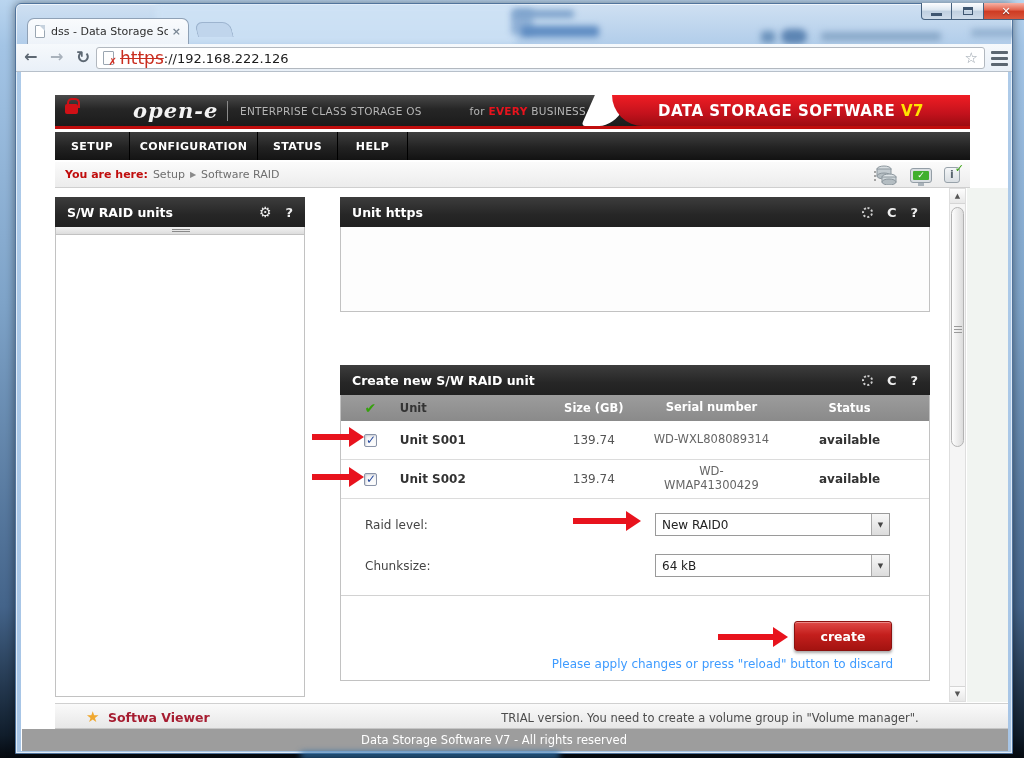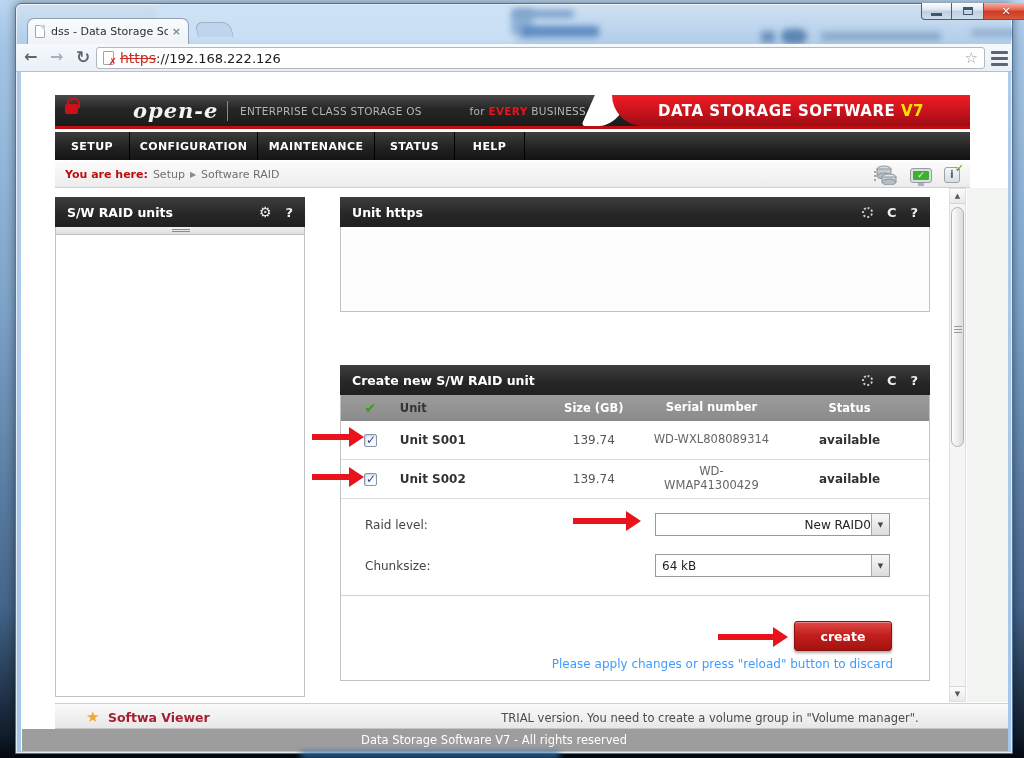--- a/index.html
+++ b/index.html
@@ -39,21 +39,21 @@
   .newtab { position:absolute; left:196px; top:22px; width:36px; height:15px; background:#c0d5ec; border:1px solid #9db4cf; border-bottom:none; border-radius:8px 8px 0 0; transform:skewX(14deg); }
 
   
   .toolbar { position:absolute; left:16px; top:44px; width:996px; height:28px;
     background:linear-gradient(#f6f9fc,#e9f0f8); border-bottom:1px solid #b7c0ca; }
   .navbtn { position:absolute; font-weight:bold; color:#5d6873; font-size:16px; line-height:1; }
   .urlbar { position:absolute; left:96px; top:47px; width:889px; height:22px; background:#fff;
     border:1px solid #b2b8bf; border-radius:3px; display:flex; align-items:center; padding:0 6px; }
   .docicon { width:11px; height:14px; background:#fdfdfd; border:1px solid #9aa5b0; border-radius:1px; position:relative; margin-right:6px; flex:none; }
   .docicon .redx { position:absolute; right:-4px; bottom:-3px; color:#d42a1c; font-size:10px; font-weight:bold; }
-  .url-scheme { color:#c92d1f; text-decoration:line-through; font-size:14px; }
+  .url-scheme { color:#c92d1f; text-decoration:line-through; font-size:17px; }
   .url-rest { color:#1b1b1b; font-size:13px; }
   .star { margin-left:auto; color:#97a1ab; font-size:15px; }
   .hamburger { position:absolute; left:991px; top:51px; width:17px; }
   .hamburger div { height:3px; background:#5b6671; margin-bottom:3px; border-radius:1px; }
 
   
   .page { position:absolute; left:21px; top:72px; width:987px; height:679px; background:#fff; }
 
   
   .app-header { position:absolute; left:55px; top:95px; width:915px; height:34px;
@@ -247,21 +247,20 @@
     <div class="banner">
       <div class="banner-text">
         <span>DATA STORAGE SOFTWARE </span><span class="v">V7</span>
       </div>
     </div>
   </div>
 
   <div class="mainnav">
     <div class="nav-item" style="width:75px;">SETUP</div>
     <div class="nav-item" style="width:128px;">CONFIGURATION</div>
-    <div class="nav-item" style="width:117px;">MAINTENANCE</div>
     <div class="nav-item" style="width:80px;">STATUS</div>
     <div class="nav-item" style="width:70px;">HELP</div>
   </div>
 
   <div class="breadcrumb">
     <span class="crumb-prefix">You are here:</span>
     <span>Setup</span>
     <span class="crumb-sep">▶</span>
     <span>Software RAID</span>
     <div class="crumb-icons">
@@ -343,21 +342,21 @@
           <span class="mark">✓</span>
         </div>
       </div>
     <div class="c-unit">Unit S002</div>
     <div class="c-size">139.74</div>
     <div class="c-serial">WD-​WMAP41300429</div>
     <div class="c-status">available</div>
   </div>
 
   <div class="form-label" style="top:518px;">Raid level:</div>
-  <div class="select" style="top:513px;text-align:right;">
+  <div class="select" style="top:513px;">
     <div class="val">New RAID0</div>
     <div class="dd">▼</div>
   </div>
   <div class="form-label" style="top:559px;">Chunksize:</div>
   <div class="select" style="top:554px;">
     <div class="val">64 kB</div>
     <div class="dd">▼</div>
   </div>
   <div class="form-sep"></div>
   <div class="btn-red create-btn">create</div>

